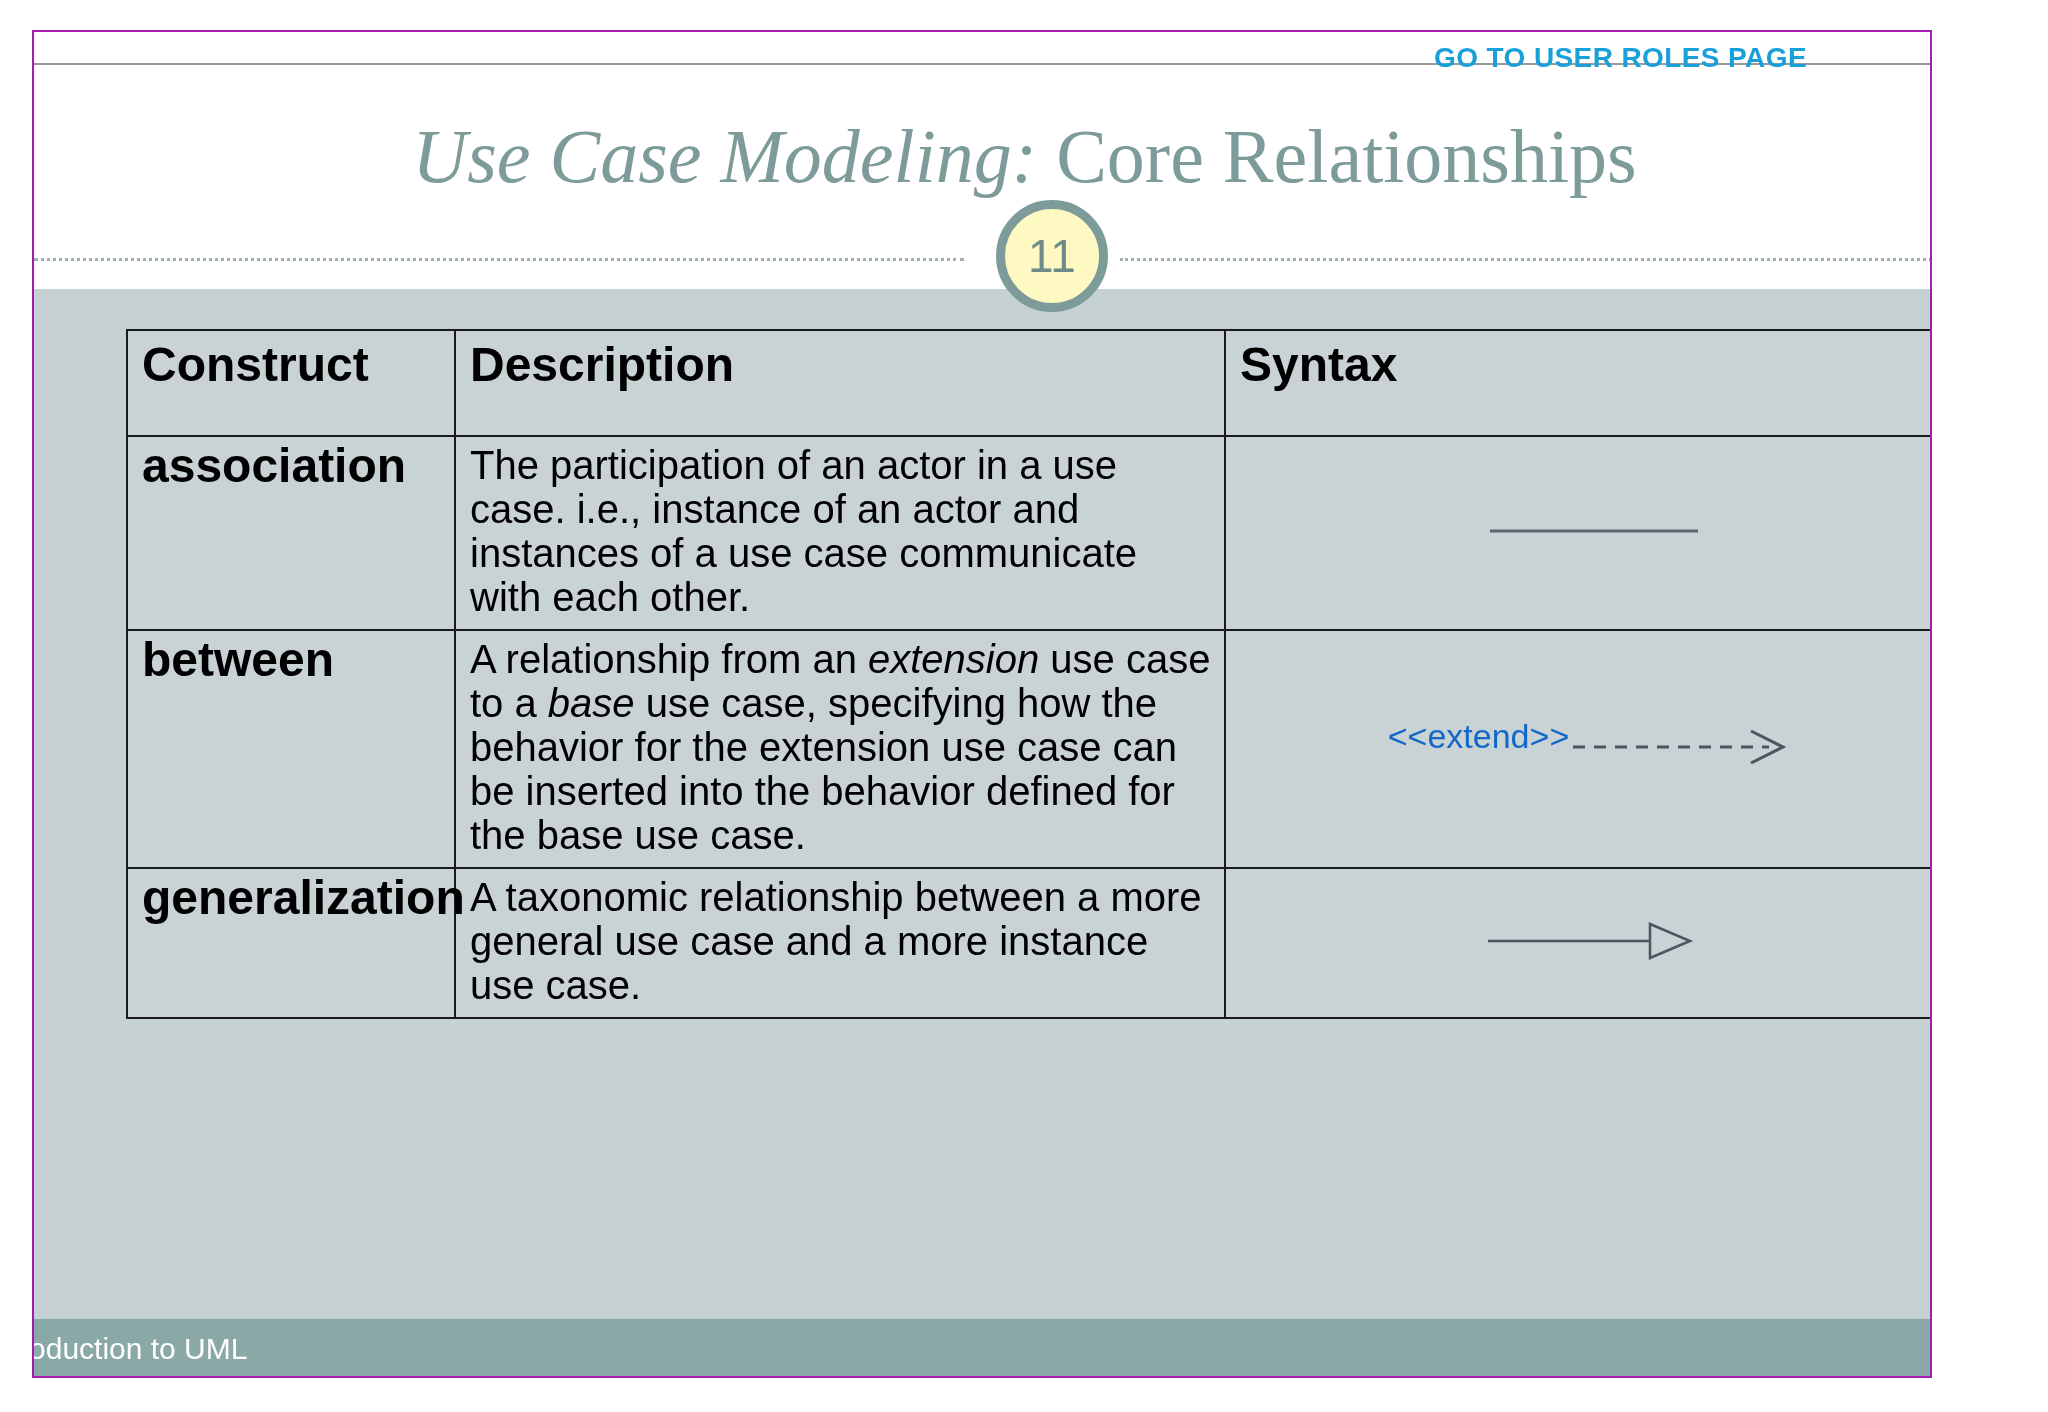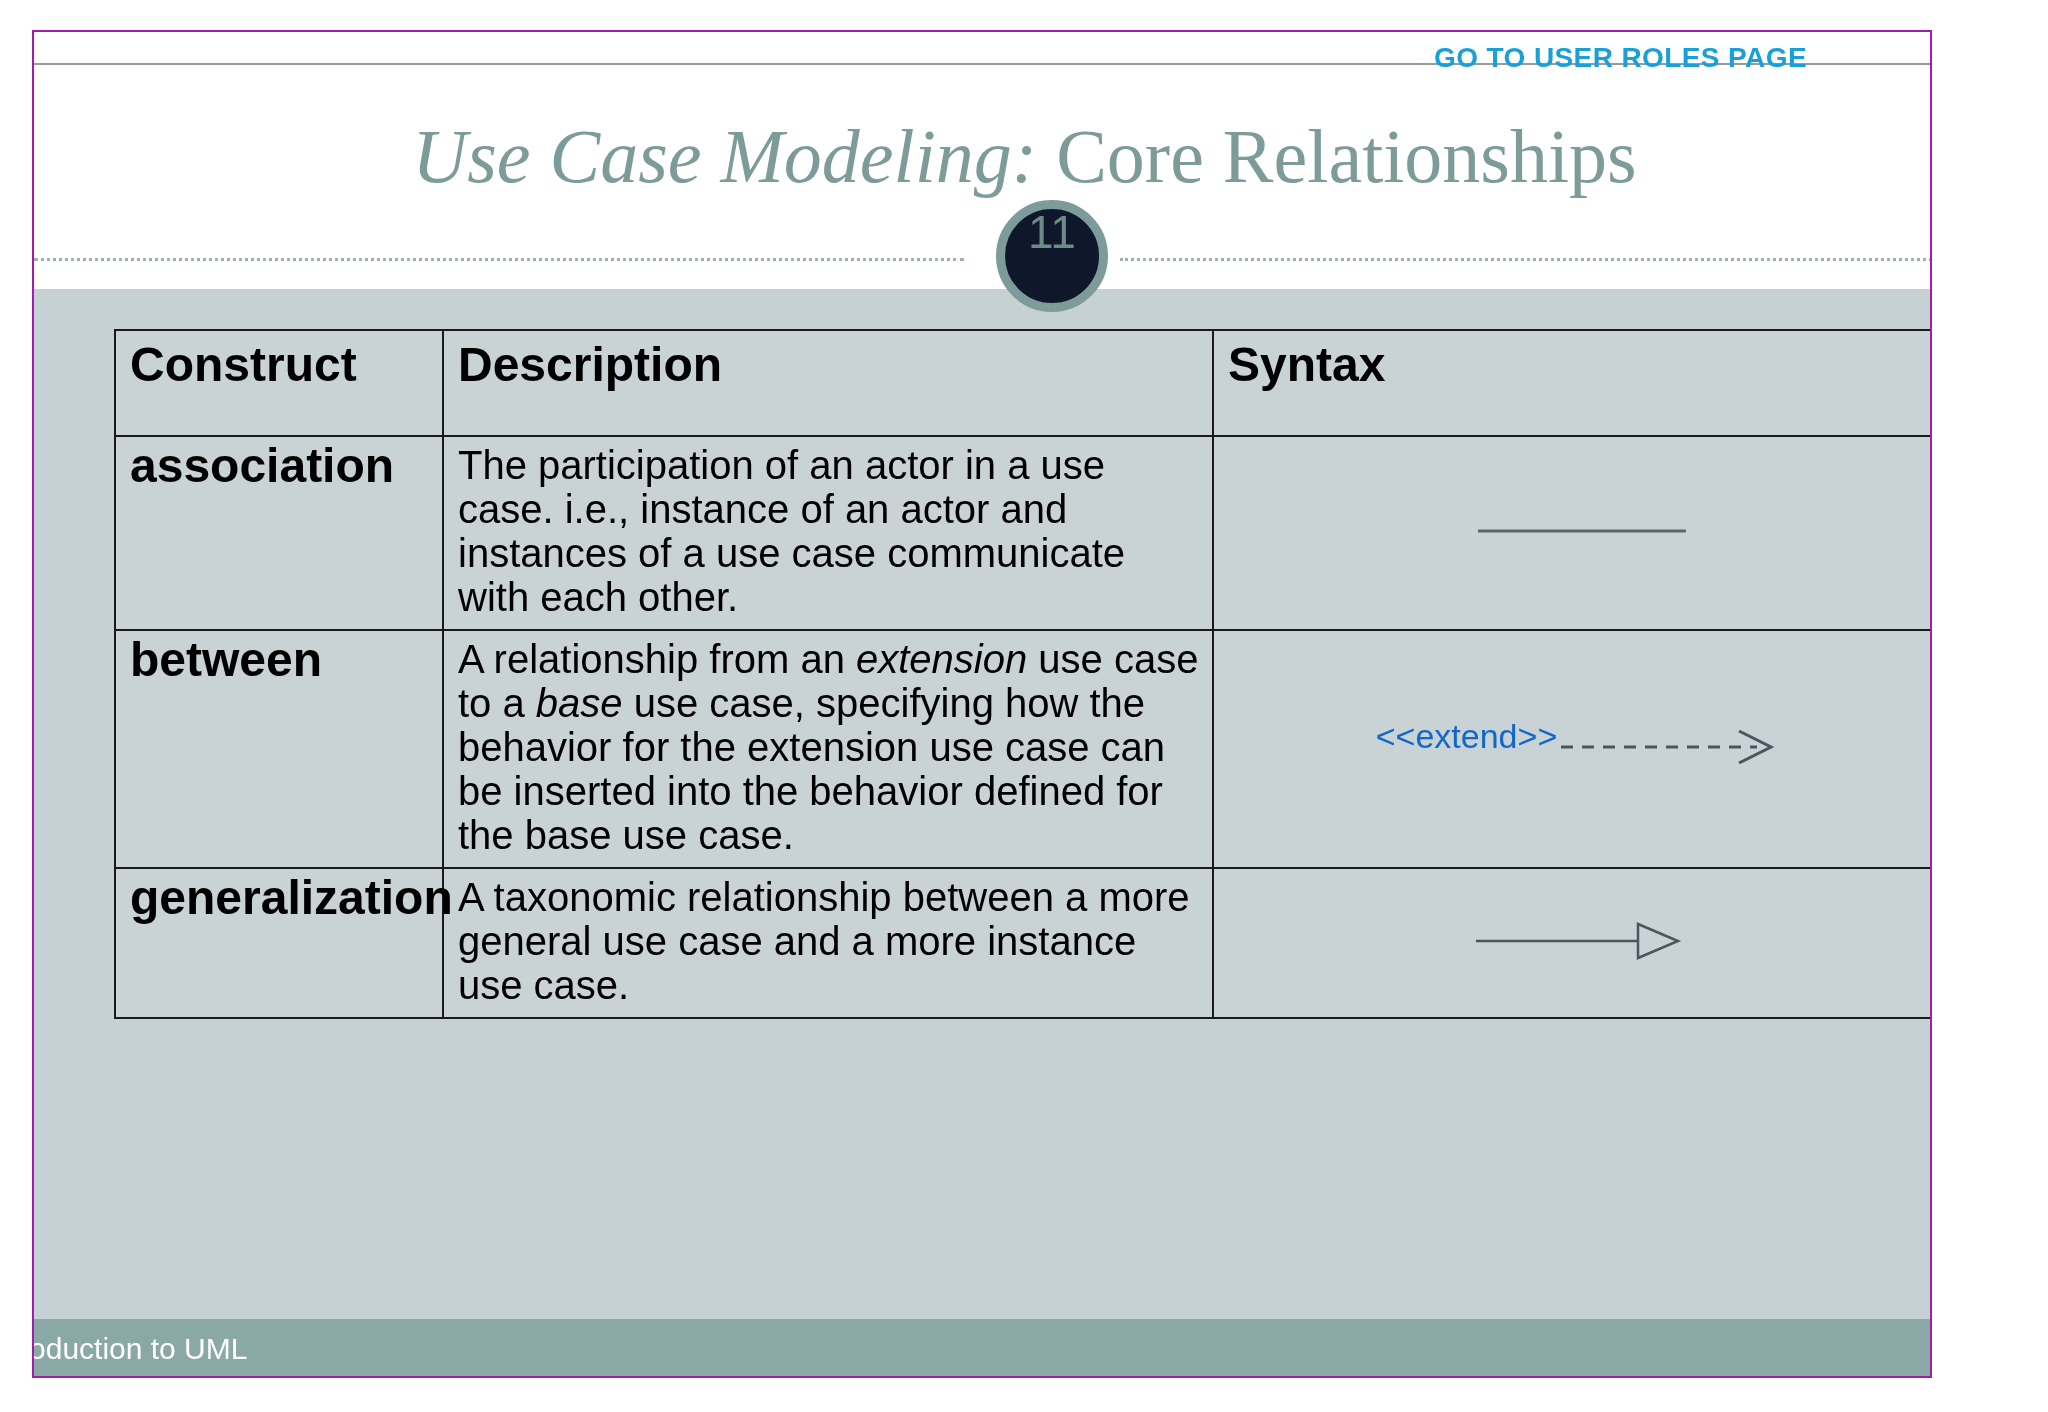--- a/index.html
+++ b/index.html
@@ -98,23 +98,24 @@
     border-top: 3px dotted #9fb1b0;
   }
   #slide-number-badge {
     position: absolute;
     left: 962px;
     top: 168px;
     width: 112px;
     height: 112px;
     border-radius: 50%;
     border: 9px solid #7d9c99;
-    background: #0f172a;
+    background: #fef9c3;
     box-sizing: border-box;
     display: flex;
+    align-items: center;
     justify-content: center;
     z-index: 6;
   }
   #slide-number-badge span {
     font-family: "Liberation Sans", sans-serif;
     font-size: 46px;
     color: #6e8b89;
     line-height: 1;
   }
 
@@ -124,21 +125,21 @@
     left: 0px;
     top: 257px;
     width: 1981px;
     height: 1030px;
     background: #c6d1d4;
   }
 
   
   #core-table {
     position: absolute;
-    left: 80px;
+    left: 92px;
     top: 40px;
     width: 1833px;
     border-collapse: collapse;
     table-layout: fixed;
     background: #c9d3d6;
   }
   #core-table th,
   #core-table td {
     border: 2px solid #1a1a1a;
     vertical-align: top;

